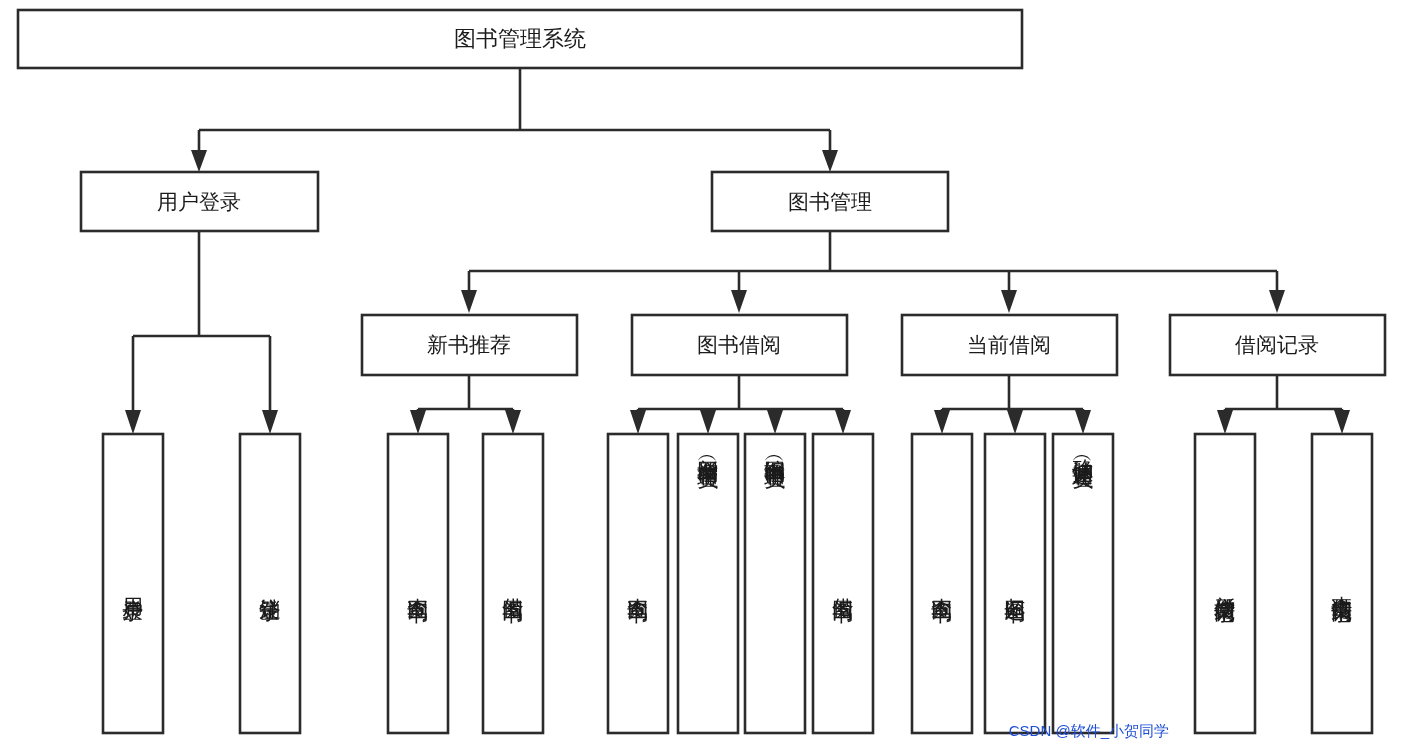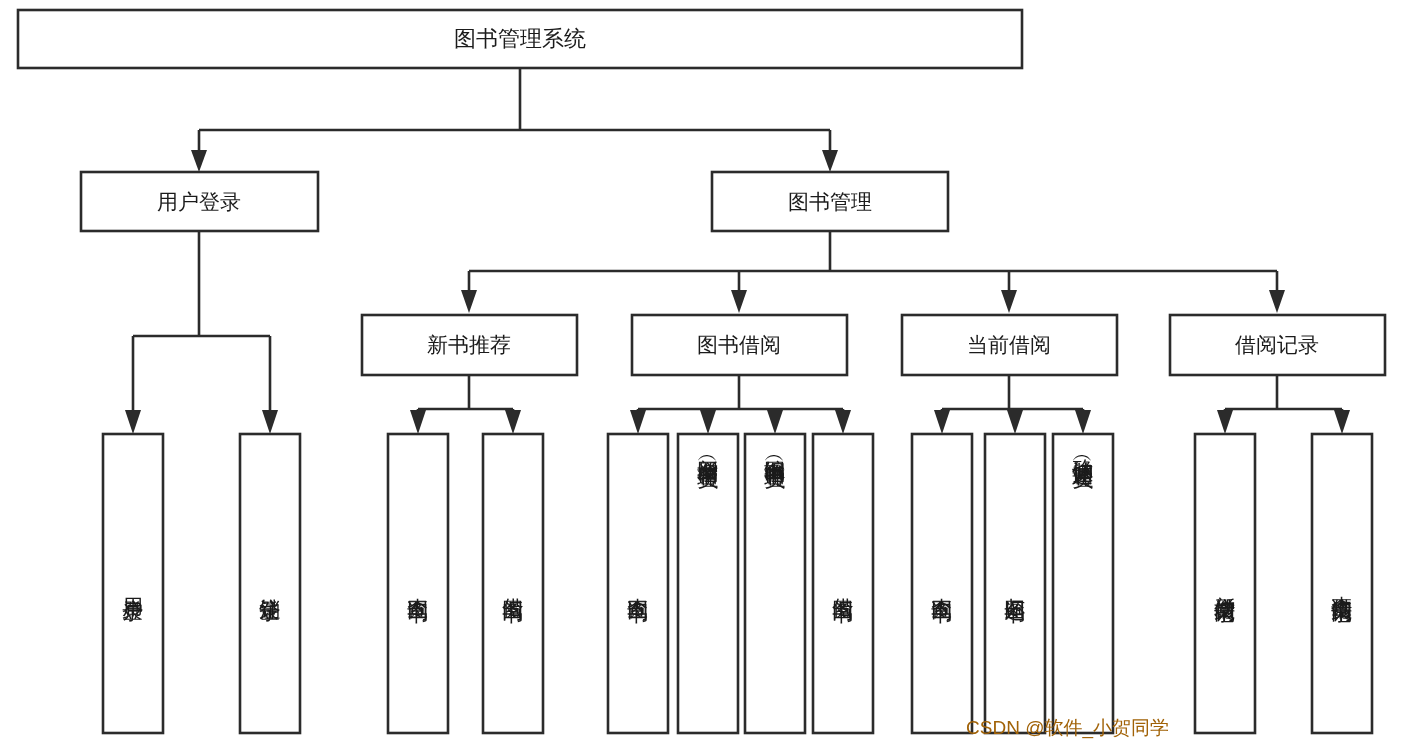--- a/index.html
+++ b/index.html
@@ -72,22 +72,22 @@
     line-height: 1.12;
     color: #1b1b1b;
     letter-spacing: 1.5px;
     white-space: nowrap;
   }
   .watermark {
     position: absolute;
     right: 12px;
     bottom: 6px;
     font-family: "Liberation Sans", "DejaVu Sans", sans-serif;
-    font-size: 19px;
-    color: #a16207;
+    font-size: 15px;
+    color: #1d4ed8;
     white-space: nowrap;
     user-select: none;
   }
 </style>
 </head>
 <body>
 
 <div id="diagram-root">
 
   <svg class="diagram" viewBox="0 0 1405 747">

